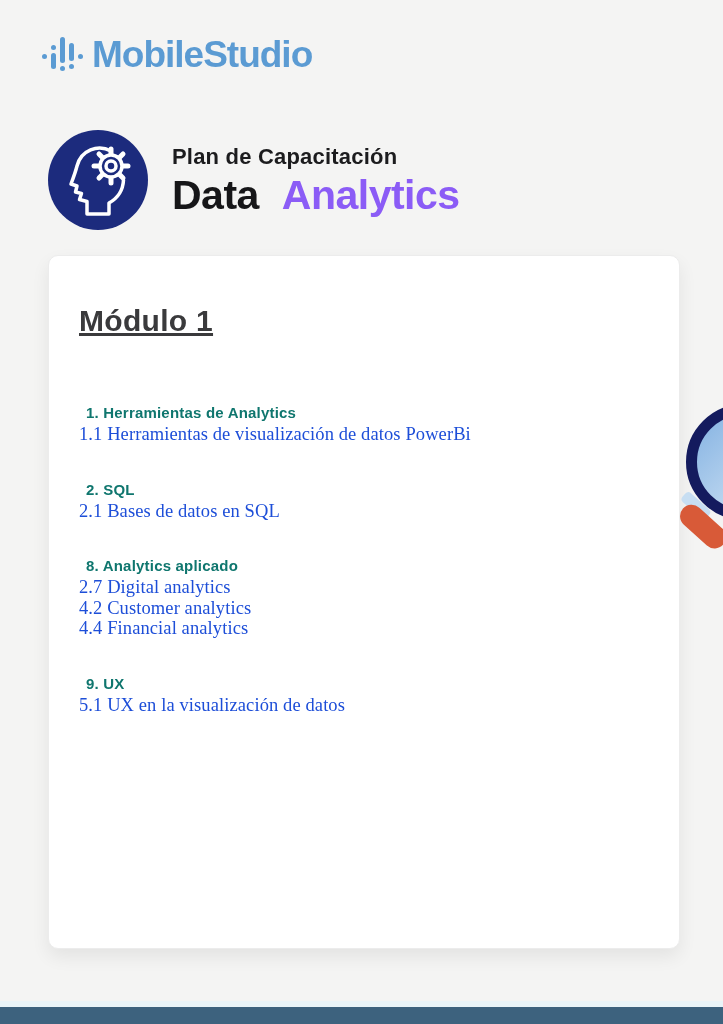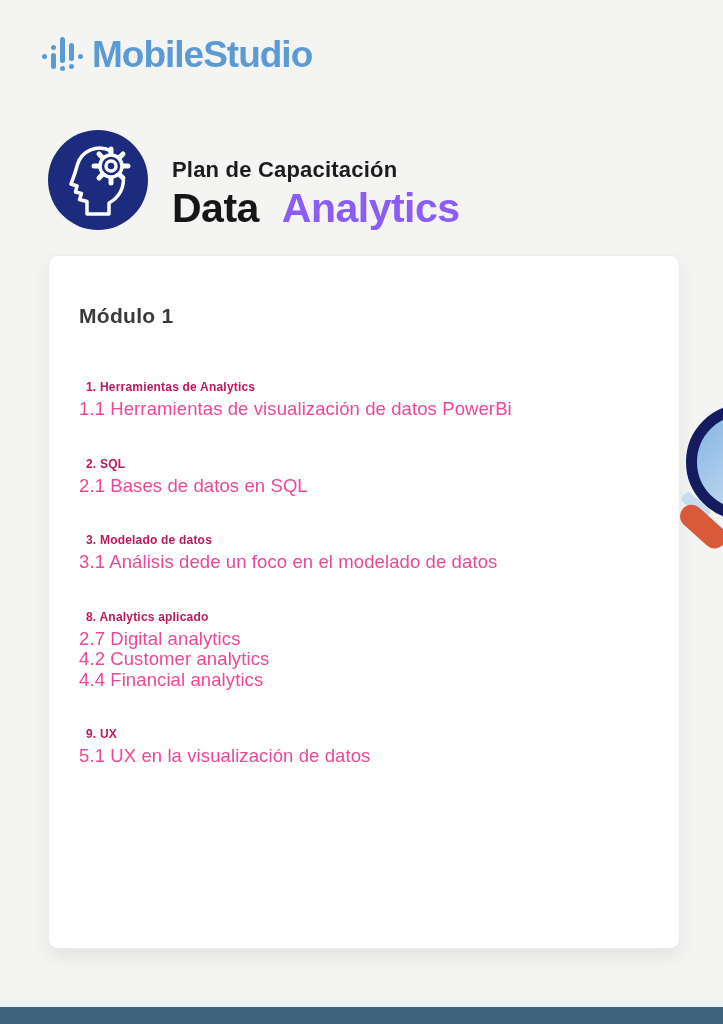--- a/index.html
+++ b/index.html
@@ -23,47 +23,47 @@
   .wf .c1 { margin-top: 17px; }
   .wf .c2 { margin-top: 8px; }
   .wf .c3 { margin-top: 0; }
   .wf .c4 { margin-top: 6px; }
   .wf .c5 { margin-top: 17px; }
   .logo-text {
     font-size: 37px; font-weight: 700; color: #5b9bd3; letter-spacing: -1px;
   }
 
   
-  .hero { position: absolute; left: 48px; top: 130px; display: flex; align-items: flex-end; gap: 24px; }
+  .hero { position: absolute; left: 48px; top: 130px; display: flex; align-items: center; gap: 24px; }
   .badge {
     width: 100px; height: 100px; border-radius: 50%;
     background: #1c2b7d; flex: 0 0 auto;
     display: flex; align-items: center; justify-content: center;
   }
   .hero-text { display: flex; flex-direction: column; gap: 3px; }
   .eyebrow { font-size: 22px; font-weight: 700; color: #1c1c1e; letter-spacing: 0.2px; }
   .hero-title { font-size: 41px; font-weight: 700; letter-spacing: -0.5px; line-height: 44px; }
   .t-dark { color: #161618; margin-top: 29px; }
   .t-accent { color: #8b5cf6; margin-left: 12px; }
 
   
   .card {
     position: absolute; left: 48px; top: 255px; width: 632px; height: 694px;
     background: #ffffff; border: 1px solid #ececec; border-radius: 10px;
     box-shadow: 0 8px 18px rgba(0,0,0,0.07);
     padding: 48px 30px 0 30px;
   }
-  .module-title { font-size: 21px; font-weight: 700; color: #3a3a3c; letter-spacing: 0.3px; margin-bottom: 49px; }
+  .module-title { font-size: 30px; font-weight: 700; color: #3a3a3c; letter-spacing: 0.3px; margin-bottom: 64px; text-decoration: underline; }
   .mod-section { margin-bottom: 34px; }
   .mod-section h3 {
-    font-size: 12px; font-weight: 700; color: #be185d;
+    font-size: 15px; font-weight: 700; color: #0f766e;
     line-height: 21px; margin: 0 0 1px 7px; letter-spacing: 0.2px;
   }
   .mod-section p {
-    font-size: 18.5px; color: #ec4899; line-height: 20.5px; letter-spacing: 0.1px;
+    font-size: 18.5px; color: #1d4ed8; line-height: 20.5px; letter-spacing: 0.1px; font-family: Liberation Serif, serif;
   }
 
   
   .lens {
     position: absolute; left: 686px; top: 404px; width: 116px; height: 116px;
     border-radius: 50%; border: 11px solid #141b5e;
     background: linear-gradient(135deg, #8db8e4 10%, #cde1f4 85%);
   }
   .neck {
     position: absolute; left: 684px; top: 489px; width: 32px; height: 12px;
@@ -141,24 +141,20 @@
   <section class="mod-section">
     <h3>1. Herramientas de Analytics</h3>
     <p>1.1 Herramientas de visualización de datos PowerBi</p>
   </section>
 
   <section class="mod-section">
     <h3>2. SQL</h3>
     <p>2.1 Bases de datos en SQL</p>
   </section>
 
-  <section class="mod-section">
-    <h3>3. Modelado de datos</h3>
-    <p>3.1 Análisis dede un foco en el modelado de datos</p>
-  </section>
 
   <section class="mod-section">
     <h3>8. Analytics aplicado</h3>
     <p>2.7 Digital analytics</p>
     <p>4.2 Customer analytics</p>
     <p>4.4 Financial analytics</p>
   </section>
 
   <section class="mod-section">
     <h3>9. UX</h3>

